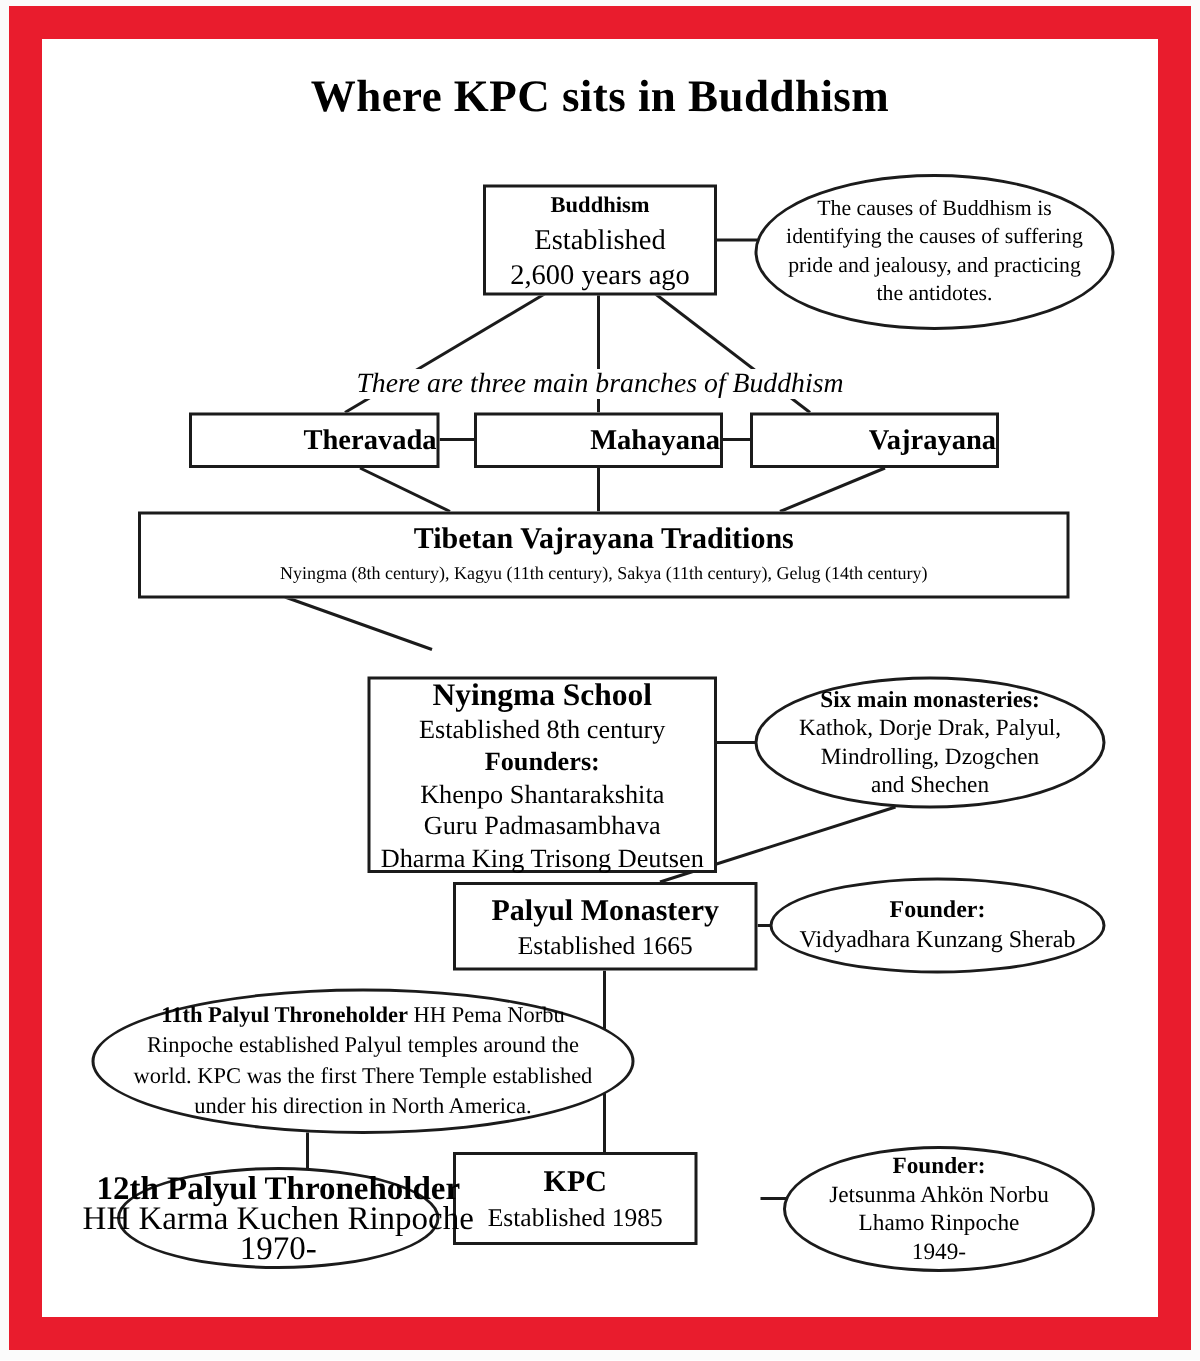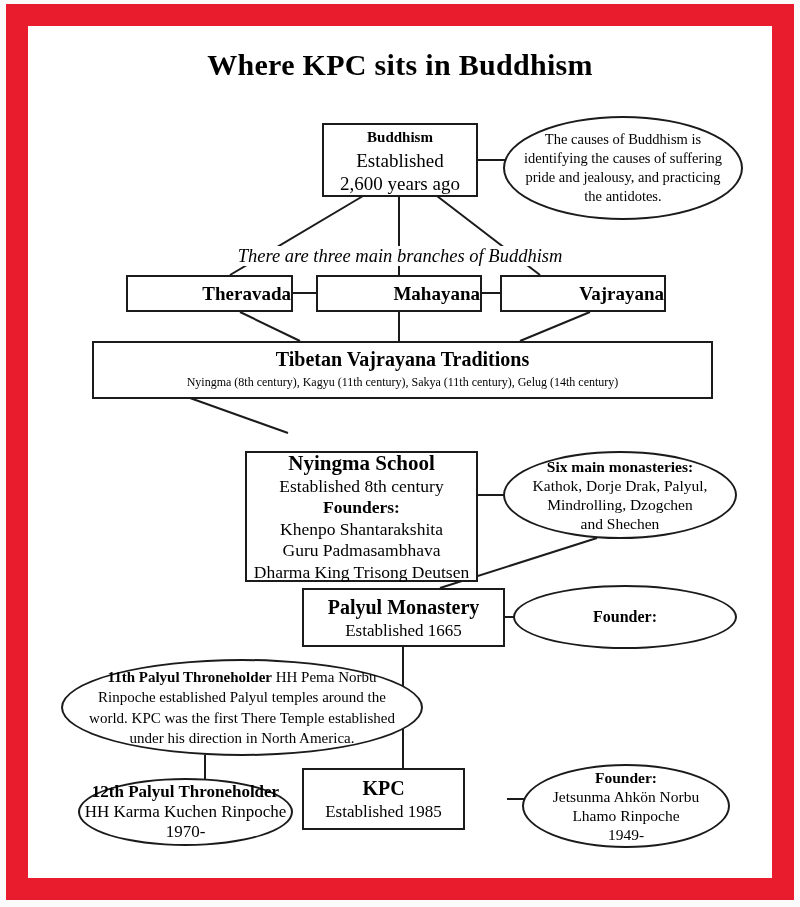--- a/index.html
+++ b/index.html
@@ -33,21 +33,21 @@
   #n-nyingma{left:217px;top:407px;width:233px;height:131px;font-size:17.5px;line-height:21.5px;margin-top:18px;}
   #n-nyingma .t{font-size:21px;line-height:26px;}
   #n-monasteries{left:475px;top:425px;width:234px;height:88px;font-size:15.5px;line-height:19px;}
   #n-palyul{left:274px;top:562px;width:203px;height:59px;}
   #n-kpc{left:274px;top:742px;width:163px;height:62px;}
   #n-palyul .t,#n-kpc .t{font-size:20px;line-height:25px;}
   #n-palyul .s,#n-kpc .s{font-size:17px;line-height:21px;}
   #n-palyul-founder{left:485px;top:559px;width:224px;height:64px;font-size:16px;line-height:20px;}
   #n-th11{left:33px;top:633px;width:362px;height:97px;font-size:15px;line-height:20.5px;}
   #n-kpc-founder{left:494px;top:738px;width:208px;height:84px;font-size:15.5px;line-height:19px;}
-  #n-th12{left:50px;top:752px;width:215px;height:68px;font-size:17px;line-height:20px;}
+  #n-th12{left:50px;top:752px;width:215px;height:68px;font-size:22px;line-height:20px;}
 </style>
 </head>
 <body>
 
 <div class="page">
   <div class="frame">
     <div class="canvas">
 
       <h1 class="title">Where KPC sits in Buddhism</h1>
 
@@ -118,20 +118,21 @@
         <div>and Shechen</div>
       </div>
 
       <div class="node" id="n-palyul">
         <div class="t b">Palyul Monastery</div>
         <div class="s">Established 1665</div>
       </div>
 
       <div class="node ellipse" id="n-palyul-founder">
         <div class="b">Founder:</div>
+        <div>Vidyadhara Kunzang Sherab</div>
       </div>
 
       <div class="node ellipse" id="n-th11">
         <div><span class="b">11th Palyul Throneholder</span><span> HH Pema Norbu</span></div>
         <div>Rinpoche established Palyul temples around the</div>
         <div>world. KPC was the first There Temple established</div>
         <div>under his direction in North America.</div>
       </div>
 
       <div class="node" id="n-kpc">

